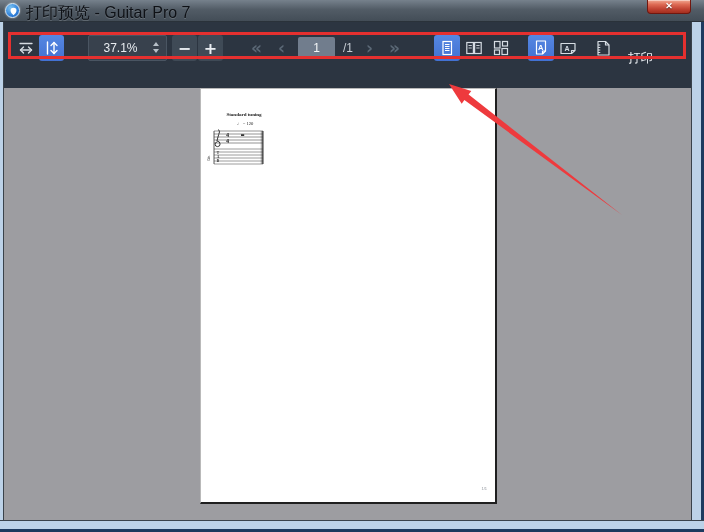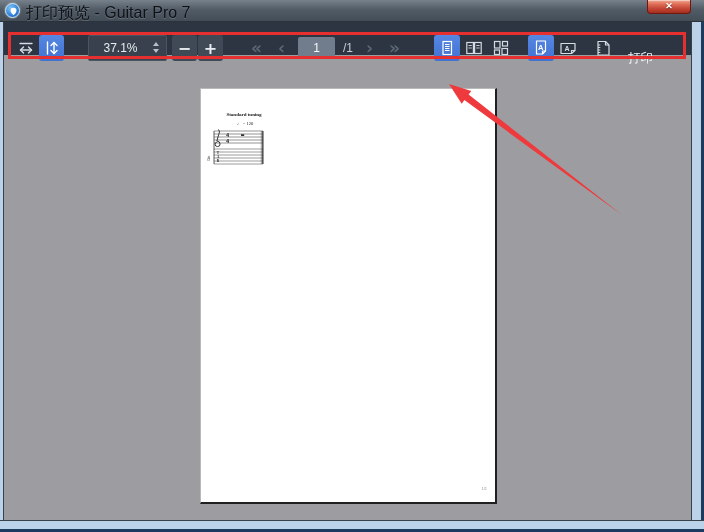--- a/index.html
+++ b/index.html
@@ -28,21 +28,21 @@
 
   
   .wb-left { position:absolute; left:0; top:22px; bottom:12px; width:4px;
     background:#bcd2e8; border-right:1px solid #39424b; z-index:2; }
   .wb-right { position:absolute; right:0; top:22px; bottom:12px; width:13px;
     background:#bcd2e8; border-left:1px solid #39424b; border-right:3px solid #1d3a5f; z-index:2; }
   .wb-bottom { position:absolute; left:0; right:0; bottom:0; height:12px;
     background:#bcd2e8; border-top:1px solid #39424b; border-bottom:3px solid #1d3a5f; z-index:2; }
 
   
-  .toolbar { position:absolute; left:4px; top:22px; width:687px; height:33px;
+  .toolbar { position:absolute; left:4px; top:22px; width:687px; height:66px;
     background:#2c3541; z-index:3;padding-left:6px; }
   .red-frame { position:absolute; left:4px; top:10px; width:678px; height:27px;
     border:3px solid #e5302f; z-index:9; pointer-events:none; }
   .tgroup { position:absolute; top:13px; height:26px; display:flex; align-items:center; }
   .tbtn { width:25px; height:26px; border-radius:3px; display:flex; align-items:center;
     justify-content:center; cursor:pointer; flex:0 0 auto; }
   .tbtn.wide { width:26px; }
   .tbtn.raised { background:#3f4a56; }
   .tbtn.active { background:linear-gradient(#5587e2, #4271d2); }
   .glyph-btn { color:#e9edf1; font-size:16px; font-weight:bold; font-family:"DejaVu Sans", sans-serif; }

